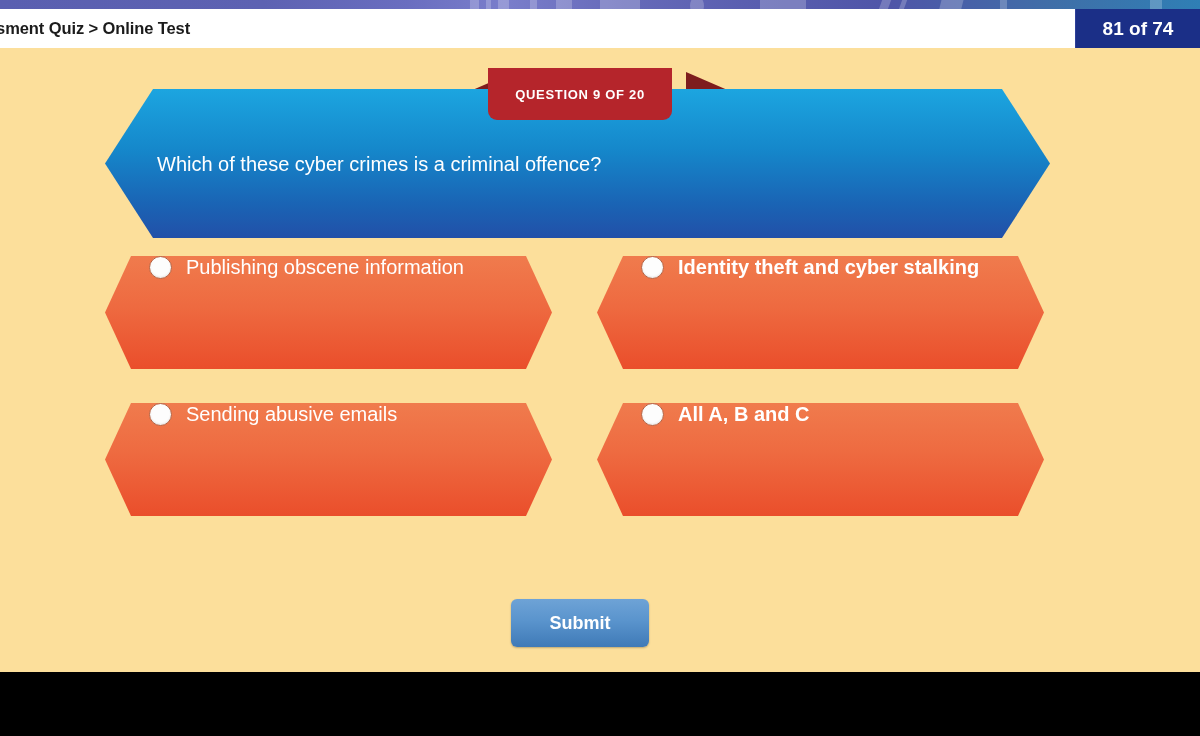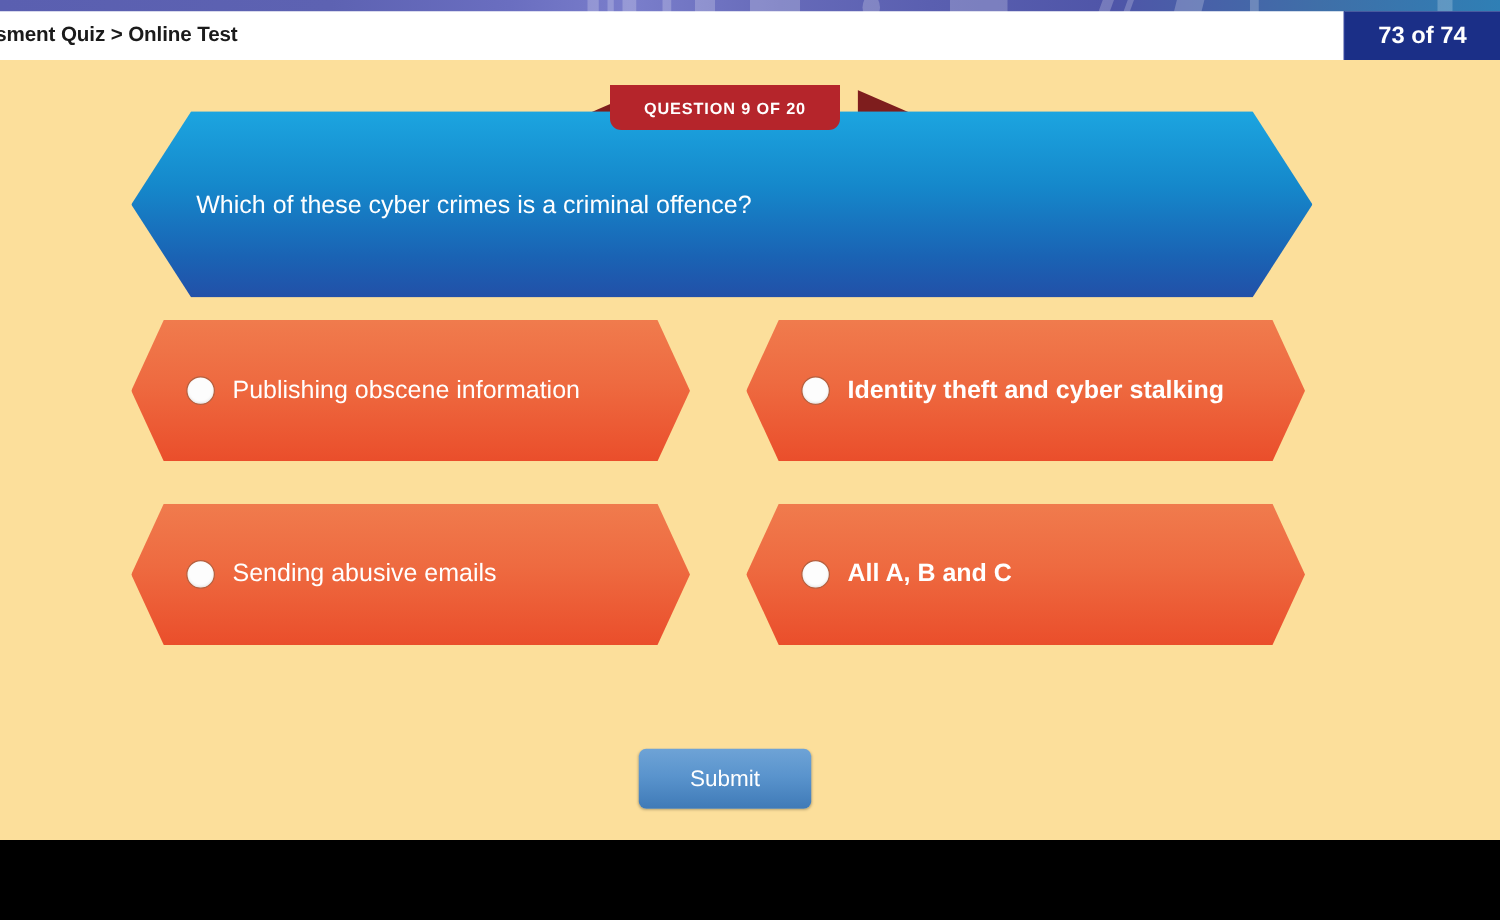--- a/index.html
+++ b/index.html
@@ -92,21 +92,21 @@
     left: 454px;
     clip-path: polygon(100% 0, 100% 100%, 0 100%);
   }
   .ribbon-tail.right {
     left: 686px;
     clip-path: polygon(0 0, 100% 100%, 0 100%);
   }
   .ribbon {
     position: absolute;
     left: 488px; top: 0;
-    width: 184px; height: 36px;
+    width: 184px; height: 52px;
     background: #b5252b;
     border-radius: 0 0 9px 9px;
     color: #ffffff;
     font-size: 13px;
     font-weight: bold;
     letter-spacing: 0.7px;
     display: flex;
     align-items: center;
     justify-content: center;
     z-index: 3;
@@ -134,21 +134,20 @@
     position: absolute;
     left: 0; top: 208px;
     width: 1200px;
   }
   .option {
     position: absolute;
     width: 447px; height: 113px;
     background: linear-gradient(180deg, #f07b4d 0%, #ee6a40 45%, #ea4e2b 100%);
     clip-path: polygon(0 50%, 26px 0, 421px 0, 447px 50%, 421px 100%, 26px 100%);
     display: flex;
-    align-items: center;
     cursor: pointer;
   }
   .option.r0 { top: 0; }
   .option.r1 { top: 147px; }
   .option.c0 { left: 105px; }
   .option.c1 { left: 597px; font-weight: bold; }
 
   .radio {
     width: 23px; height: 23px;
     border-radius: 50%;
@@ -169,21 +168,21 @@
   
   .submit-btn {
     position: absolute;
     left: 511px; top: 551px;
     width: 138px; height: 48px;
     background: linear-gradient(180deg, #6ea3d6 0%, #5a94cd 45%, #3f7ab7 100%);
     border: none;
     border-radius: 6px;
     color: #ffffff;
     font-size: 18px;
-    font-weight: normal;
+    font-weight: bold;
     font-family: "Liberation Sans", sans-serif;
     cursor: pointer;
     box-shadow: 0 1px 2px rgba(0,0,0,0.25);
   }
 
   .bottom-band {
     position: absolute;
     left: 0; top: 672px;
     width: 1200px; height: 64px;
     background: #000000;
@@ -205,21 +204,21 @@
     <div class="strip-shape" style="left:760px;width:46px;height:20px;"></div>
     <div class="strip-shape" style="left:880px;width:9px;height:20px;transform:skewX(-20deg);"></div>
     <div class="strip-shape" style="left:900px;width:5px;height:20px;transform:skewX(-20deg);"></div>
     <div class="strip-shape" style="left:940px;width:22px;height:20px;transform:skewX(-14deg);"></div>
     <div class="strip-shape" style="left:1000px;width:7px;height:20px;"></div>
     <div class="strip-shape" style="left:1150px;width:12px;height:20px;"></div>
   </div>
 
   <div class="header-bar">
     <div class="breadcrumb">Assessment Quiz &gt; Online Test</div>
-    <div class="counter-badge">73 of 74</div>
+    <div class="counter-badge">81 of 74</div>
   </div>
 
   <div class="stage">
 
     <div class="ribbon-wrap">
       <div class="ribbon-tail left"></div>
       <div class="ribbon-tail right"></div>
       <div class="ribbon">QUESTION 9 OF 20</div>
     </div>
 

